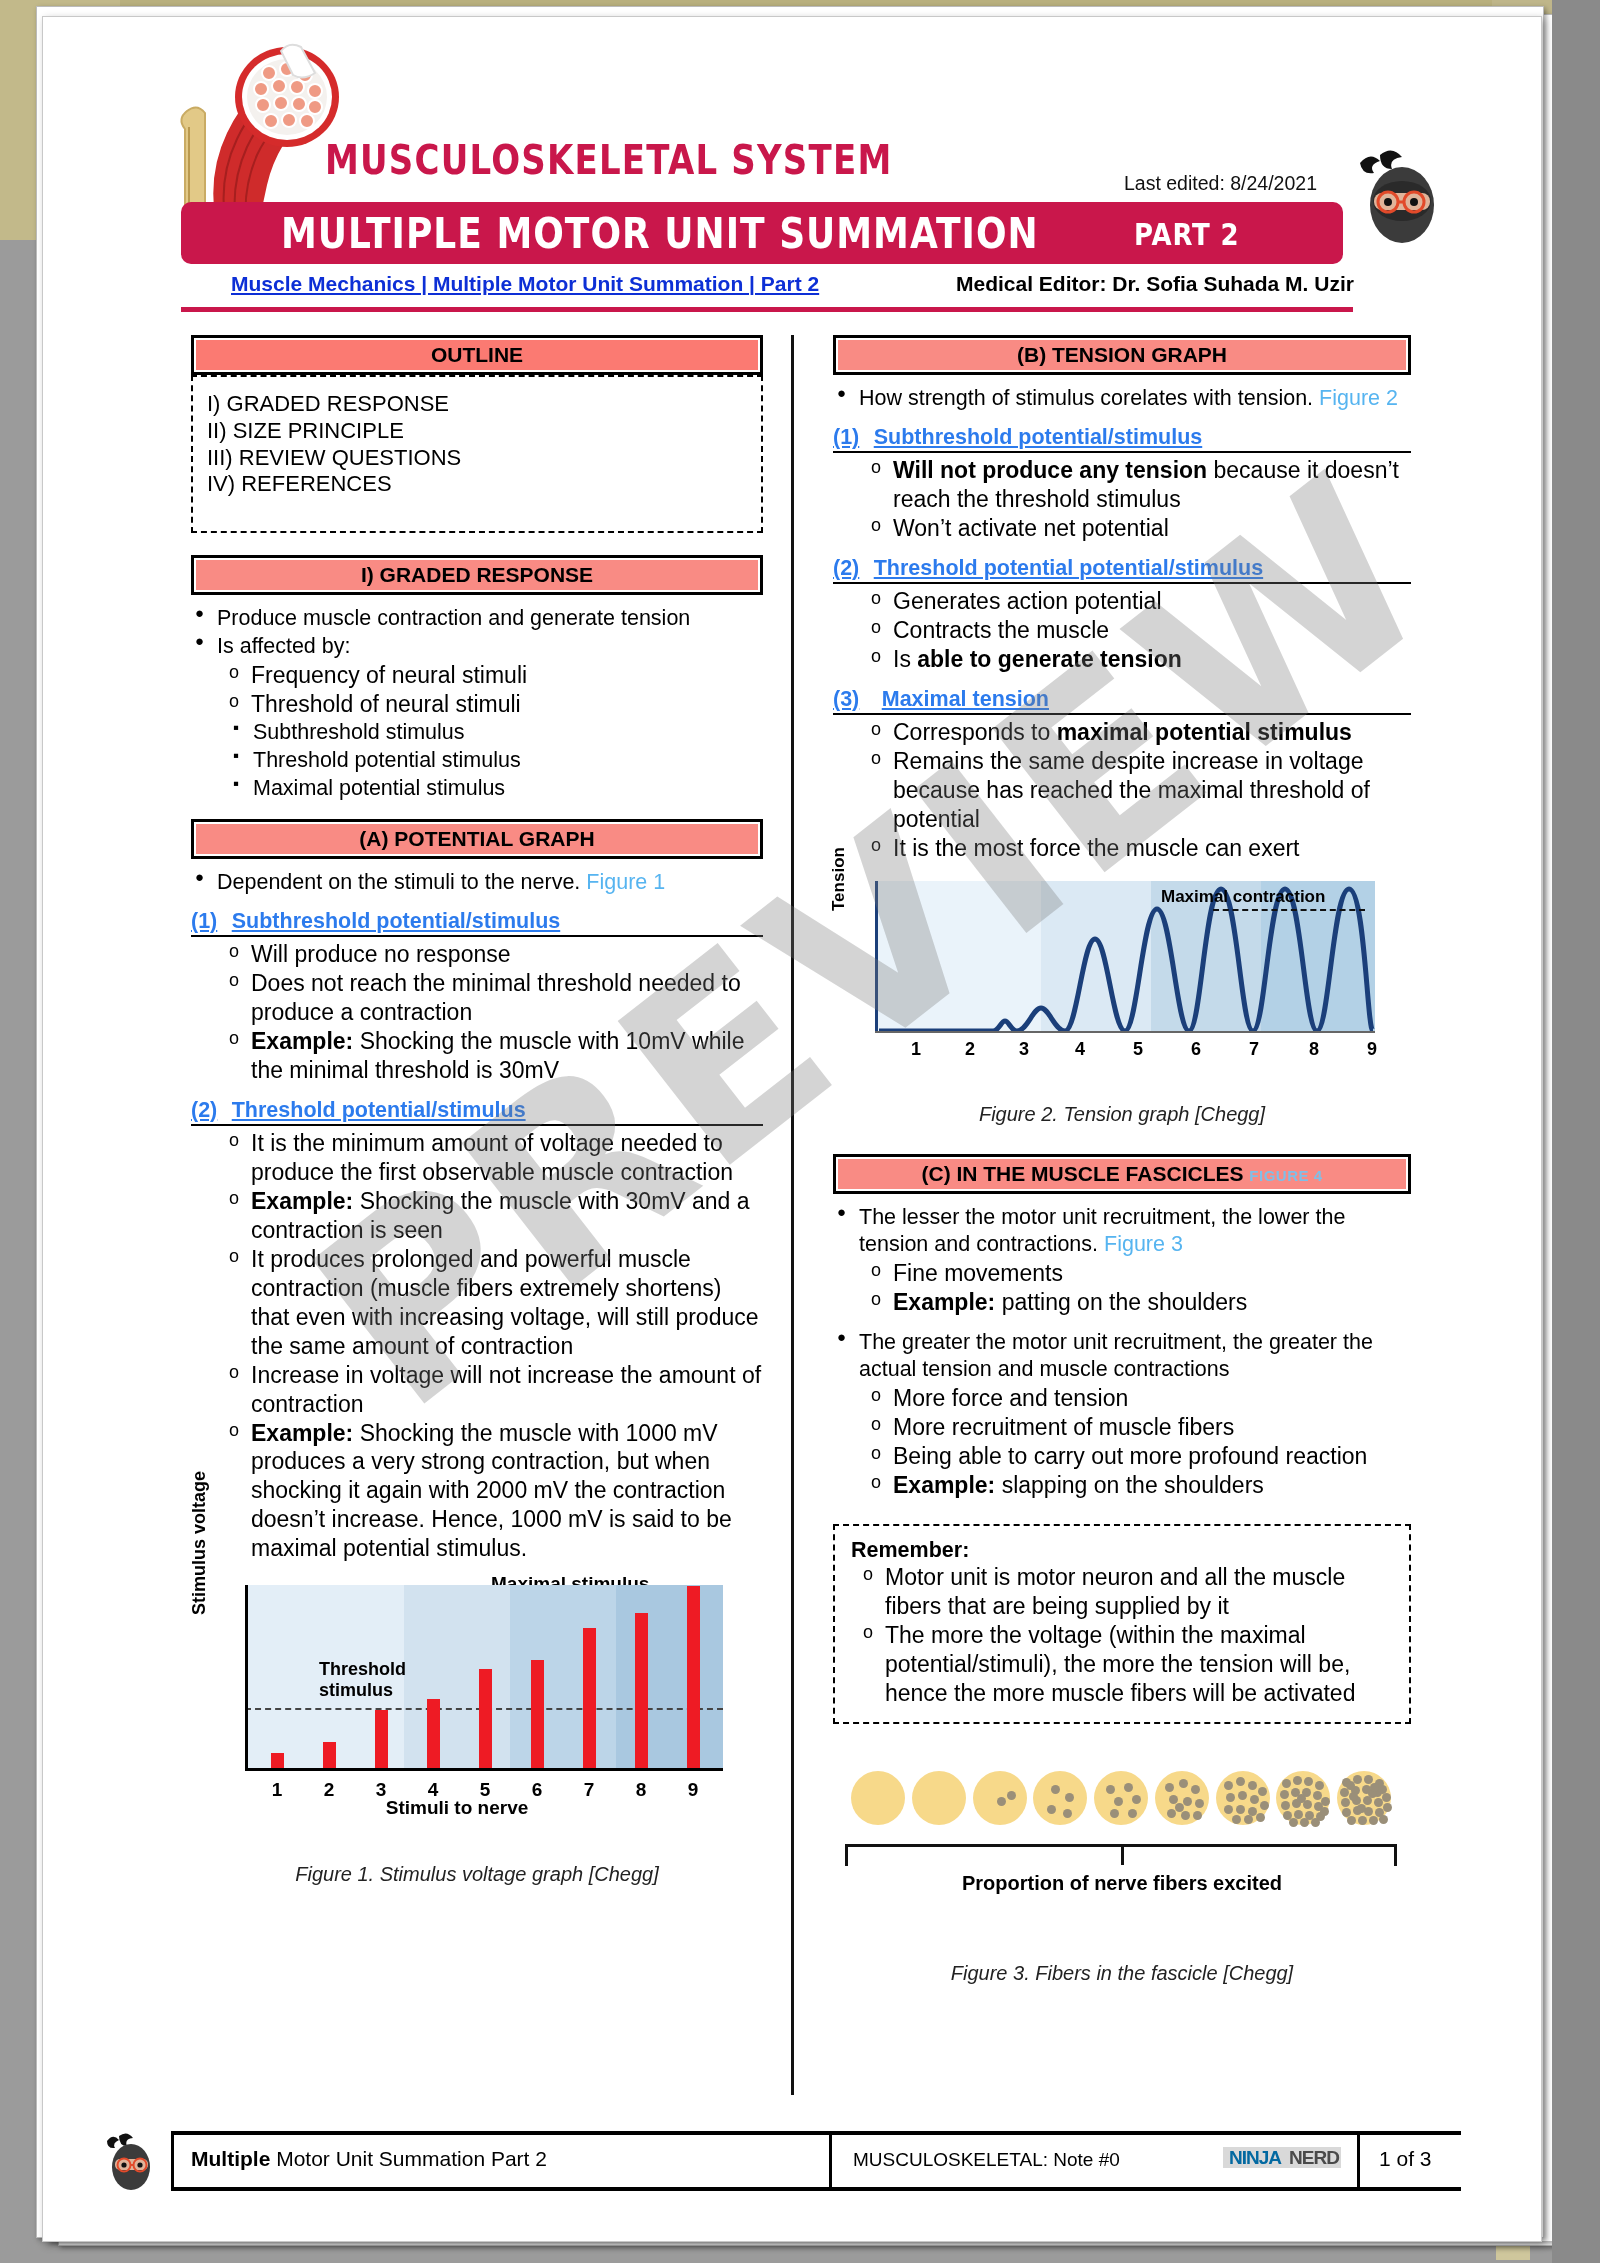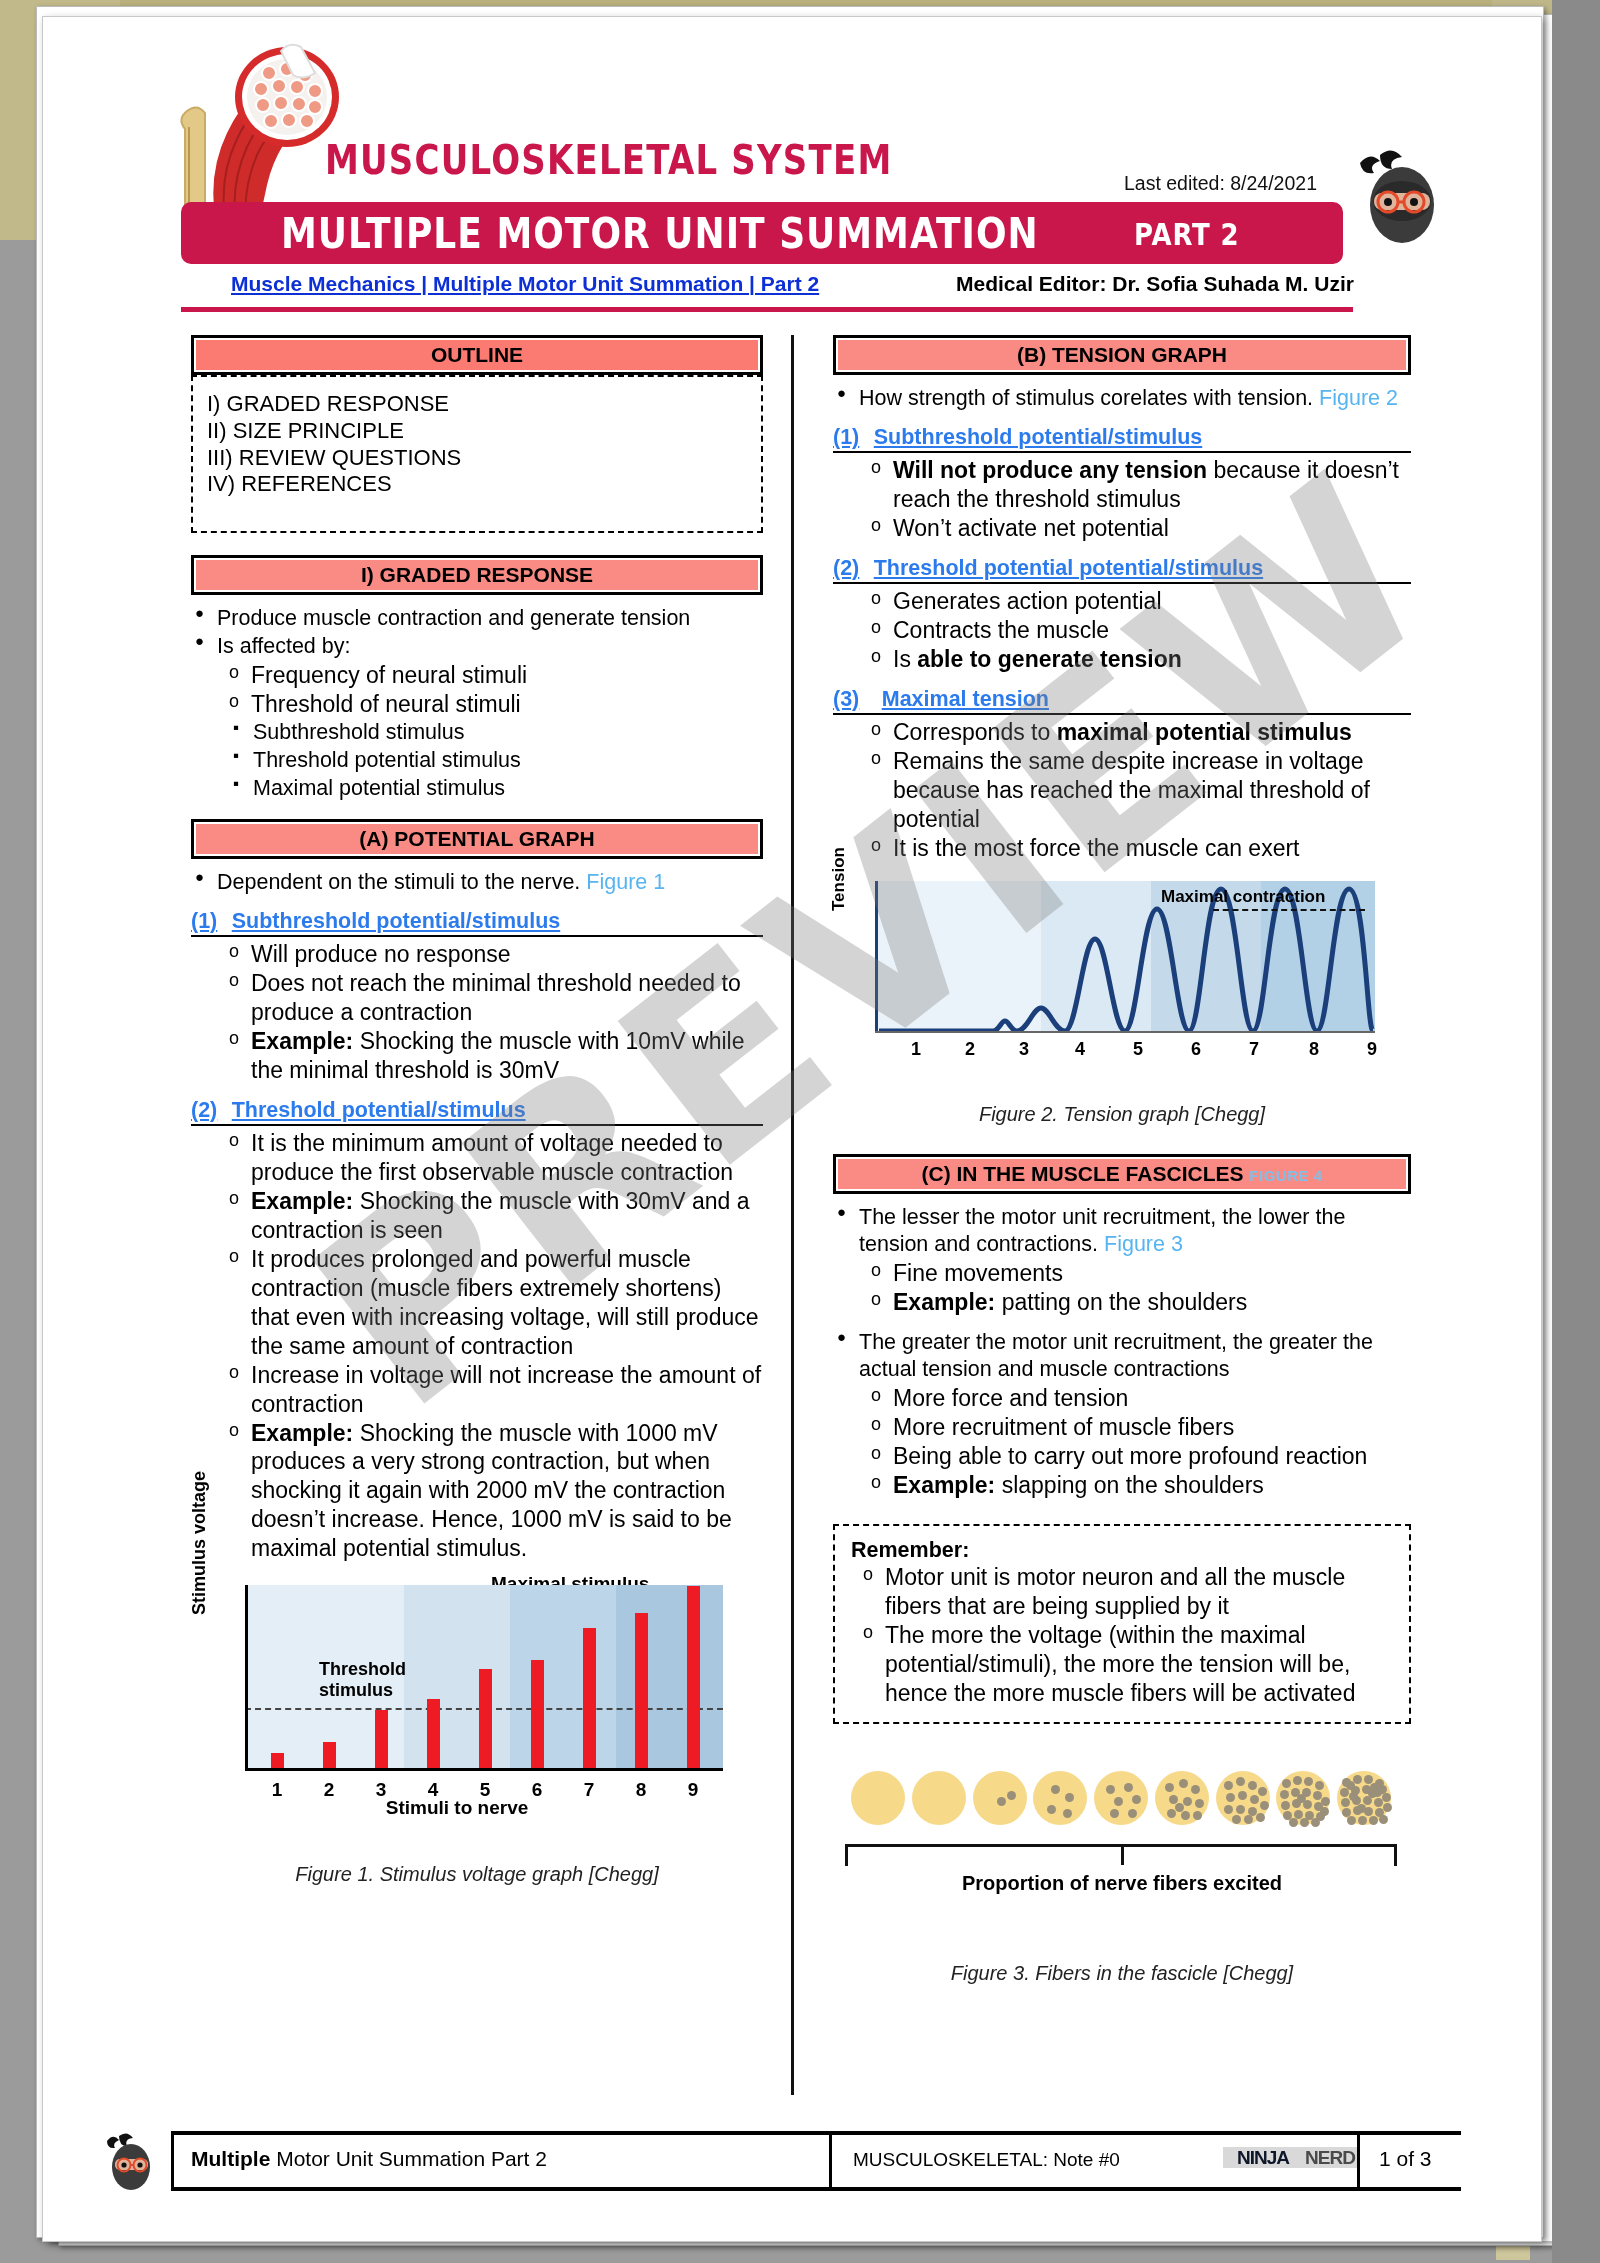--- a/index.html
+++ b/index.html
@@ -137,21 +137,21 @@
   .footer .rulebar { position:absolute; left:128px; top:6px; width:1290px; height:4px; background:#000; }
   .footer .rulebar2 { position:absolute; left:128px; top:62px; width:1290px; height:4px; background:#000; }
   .footer .vline { position:absolute; top:8px; width:3px; height:54px; background:#000; }
   .footer .v0 { left:128px; }
   .footer .v1 { left:786px; }
   .footer .v2 { left:1314px; }
   .footer .fl { position:absolute; left:148px; top:22px; font-size:21px; }
   .footer .fl b { font-weight:bold; }
   .footer .fc { position:absolute; left:810px; top:24px; font-size:19px; }
   .footer .logo { position:absolute; left:1180px; top:22px; font-size:19px; font-weight:bold; letter-spacing:-1px; }
-  .footer .logo .nj { color:#0f172a; background:#d9d9d9; padding:0 14px; }
+  .footer .logo .nj { color:#0369a1; background:#d9d9d9; padding:0 6px; }
   .footer .logo .nd { color:#4a4a4a; background:#d9d9d9; padding:0 2px; }
   .footer .fr { position:absolute; left:1336px; top:22px; font-size:21px; }
   .footer .ninja-sm { position:absolute; left:60px; top:8px; width:56px; height:60px; }
 
   
   .wm { position:absolute; left:170px; top:780px; font-size:250px; font-weight:bold;
     color:rgba(120,120,120,.32); transform:rotate(-38deg); letter-spacing:6px;
     font-family:"DejaVu Sans", sans-serif; pointer-events:none; user-select:none; white-space:nowrap; }
 </style>
 </head>

